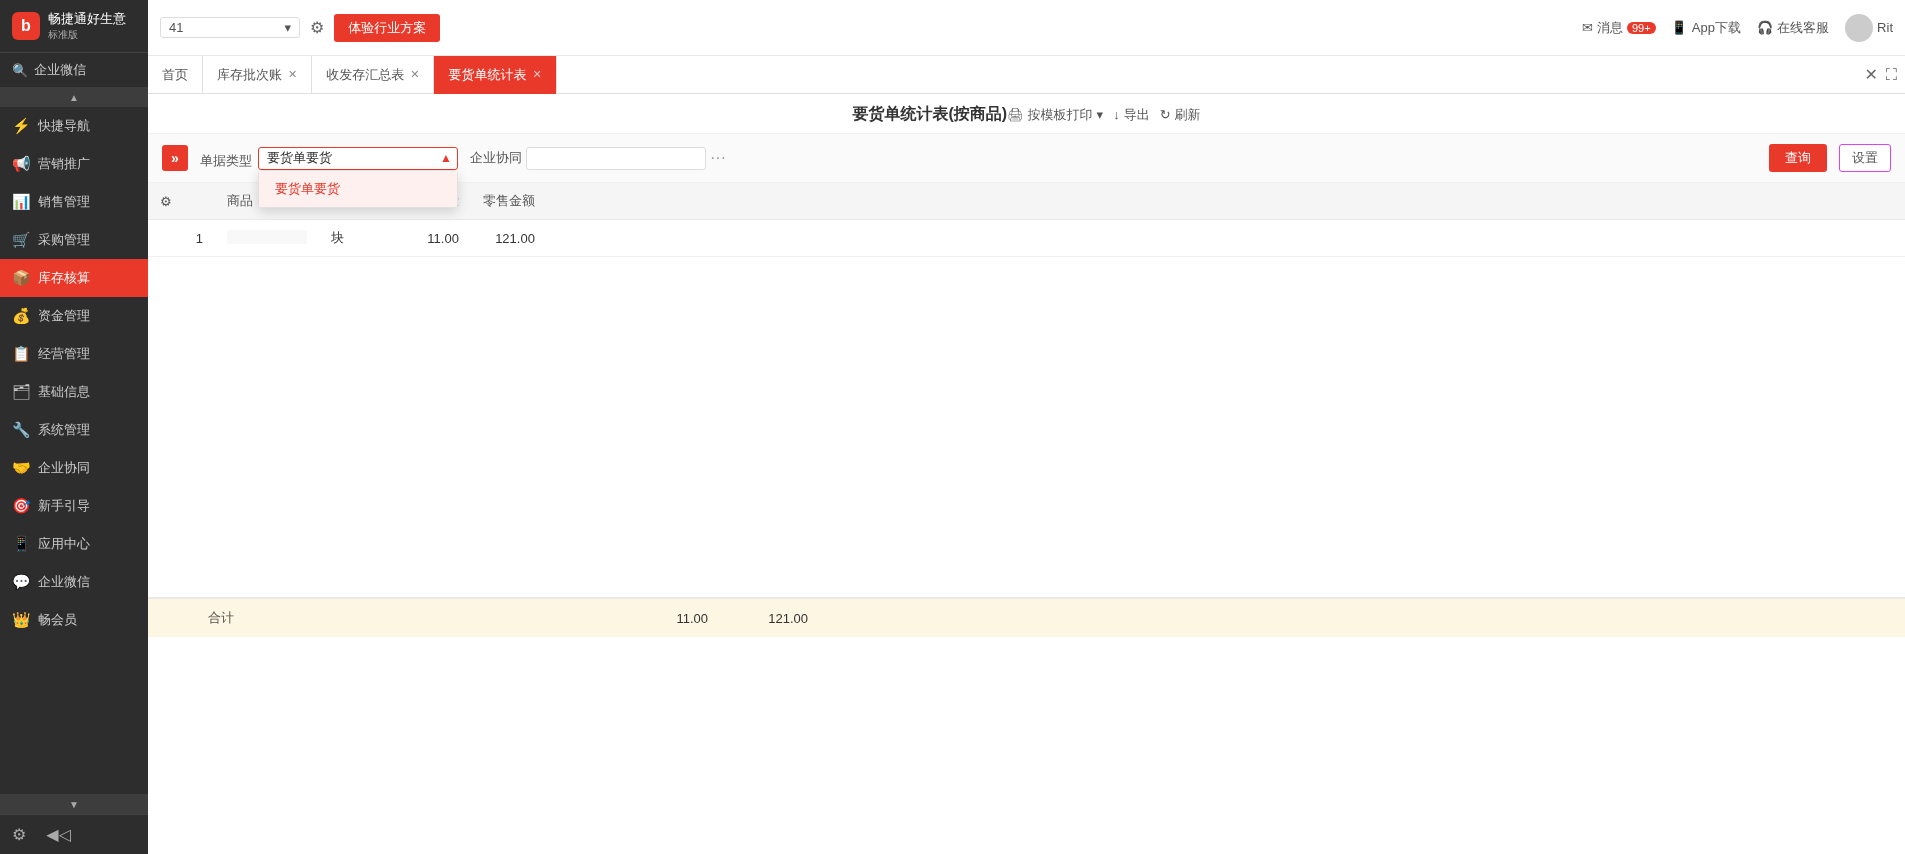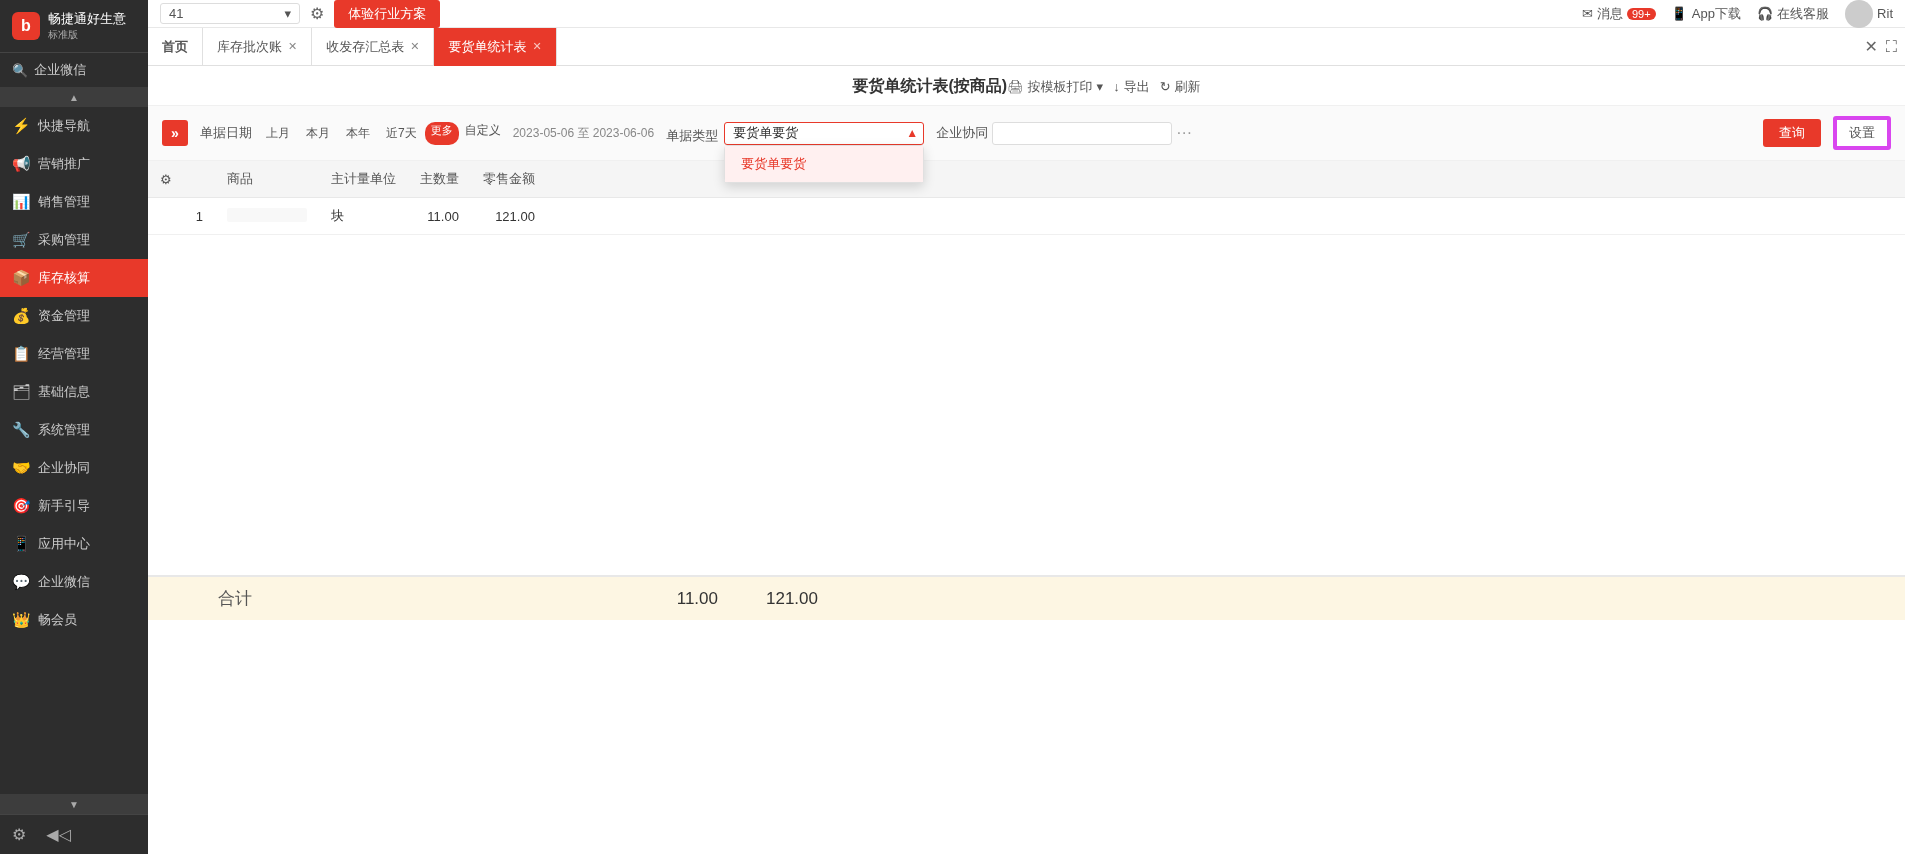--- a/index.html
+++ b/index.html
@@ -91,21 +91,21 @@
     .main {
       flex: 1;
       display: flex;
       flex-direction: column;
       background: #f5f5f5;
       overflow: hidden;
     }
 
     
     .topbar {
-      height: 28px;
+      height: 56px;
       background: #fff;
       display: flex;
       align-items: center;
       padding: 0 12px;
       gap: 10px;
       border-bottom: 1px solid #e8e8e8;
       flex-shrink: 0;
     }
     .topbar-selector {
       display: flex;
@@ -184,21 +184,21 @@
       cursor: pointer;
       color: #555;
       border-right: 1px solid #e0e0e0;
       white-space: nowrap;
     }
     .tab.active {
       background: #e8392a;
       color: #fff;
     }
     .tab .close-icon { font-size: 11px; opacity: 0.7; }
-    .tab.home { font-weight: 700; justify-content: center; }
+    .tab.home { font-weight: 400; justify-content: center; }
     .tabbar-right {
       margin-left: auto;
       display: flex;
       align-items: center;
       gap: 8px;
       padding-right: 8px;
     }
     .tabbar-ctrl { font-size: 16px; color: #666; cursor: pointer; }
 
     
@@ -362,21 +362,21 @@
       border-radius: 3px;
       padding: 5px 16px;
       font-size: 13px;
       cursor: pointer;
       font-family: inherit;
       margin-left: auto;
     }
     .filter-set-btn {
       background: #fff;
       color: #555;
-      border: 4px solid #d946ef;
+      border: 1px solid #d946ef;
       border-radius: 3px;
       padding: 4px 12px;
       font-size: 13px;
       cursor: pointer;
       font-family: inherit;
     }
 
     
     .dropdown-overlay {
       position: absolute;
@@ -432,22 +432,22 @@
     .td-right { text-align: right; }
     .td-number { color: #333; }
     .td-gray { color: #bbb; background: #f8f8f8; display: inline-block; width: 80px; height: 14px; border-radius: 2px; }
 
     
     .table-footer {
       background: #fdf6e3;
       border-top: 2px solid #e8e8e8;
       display: flex;
       align-items: center;
-      padding: 10px 30px;
-      font-size: 17px;
+      padding: 10px 20px;
+      font-size: 13px;
       gap: 0;
     }
     .footer-label {
       width: 440px;
       color: #555;
       padding-left: 40px;
     }
     .footer-num {
       width: 100px;
       text-align: right;
@@ -616,32 +616,20 @@
           <div class="page-action">
             <span>↻</span>
             <span>刷新</span>
           </div>
         </div>
       </div>
 
       <div class="filter-row">
         <button class="filter-expand-btn">»</button>
 
-        <div class="filter-section">
-          <span class="filter-label">单据日期</span>
-          <div class="date-options">
-            <button class="date-btn">上月</button>
-            <button class="date-btn">本月</button>
-            <button class="date-btn">本年</button>
-            <button class="date-btn">近7天</button>
-            <span class="date-badge">更多</span>
-            <span style="margin-left:6px;" class="date-custom">自定义</span>
-          </div>
-          <span class="date-range">2023-05-06 至 2023-06-06</span>
-        </div>
 
         <div class="filter-type-section">
           <span class="filter-label">单据类型</span>
           <div class="filter-select-box">
             <input class="filter-select-input" readonly="" value="要货单要货" style="">
             <span class="filter-select-arrow">▲</span>
 
             <div class="dropdown-overlay">
               <div class="dropdown-item selected">
                 <span>要货单要货</span>

